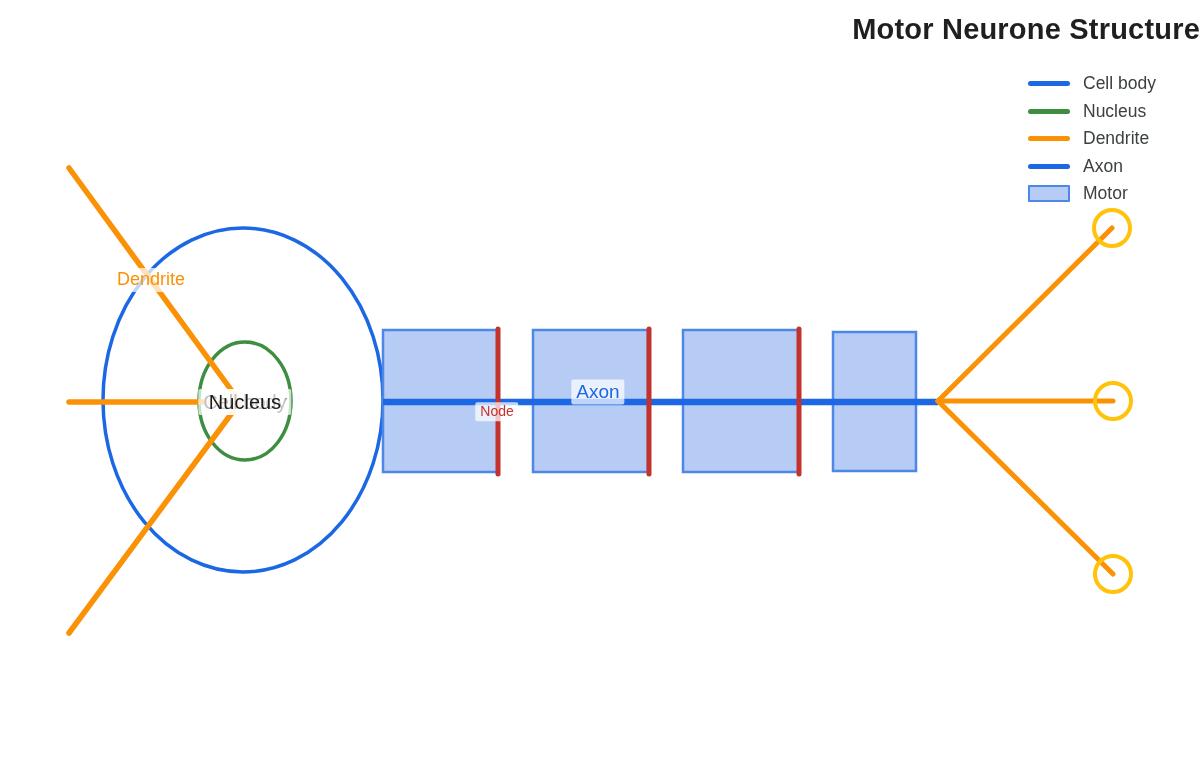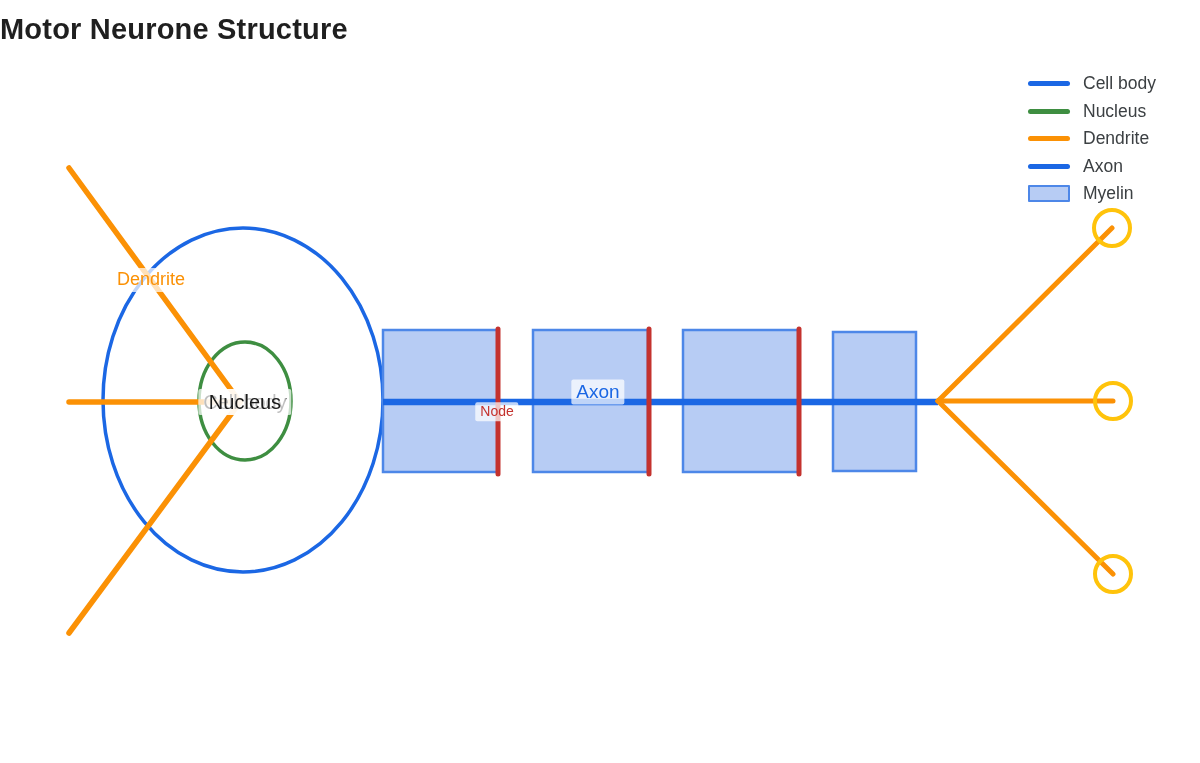--- a/index.html
+++ b/index.html
@@ -5,21 +5,21 @@
   html,body{margin:0;padding:0;background:#ffffff;}
   .canvas{
     position:relative;
     width:1200px;height:763px;
     background:#ffffff;
     overflow:hidden;
     font-family:"Liberation Sans", sans-serif;
   }
   .title{
     position:absolute;top:13px;left:0;width:1200px;
-    text-align:left;
+    text-align:right;
     font-size:29px;font-weight:700;color:#1f1f1f;
     letter-spacing:0.2px;
   }
   svg{position:absolute;top:0;left:0;}
 
   
   .anno{
     position:absolute;
     transform:translate(-50%,-50%);
     background:rgba(255,255,255,0.72);
@@ -112,17 +112,17 @@
     <div class="lg-row">
       <span class="lg-line sw-orange"></span>
       <span class="lg-label">Dendrite</span>
     </div>
     <div class="lg-row">
       <span class="lg-line sw-blue"></span>
       <span class="lg-label">Axon</span>
     </div>
     <div class="lg-row">
       <span class="lg-rect"></span>
-      <span class="lg-label">Myelin</span>
+      <span class="lg-label">Motor</span>
     </div>
   </div>
 
 </div>
 
 </body></html>

